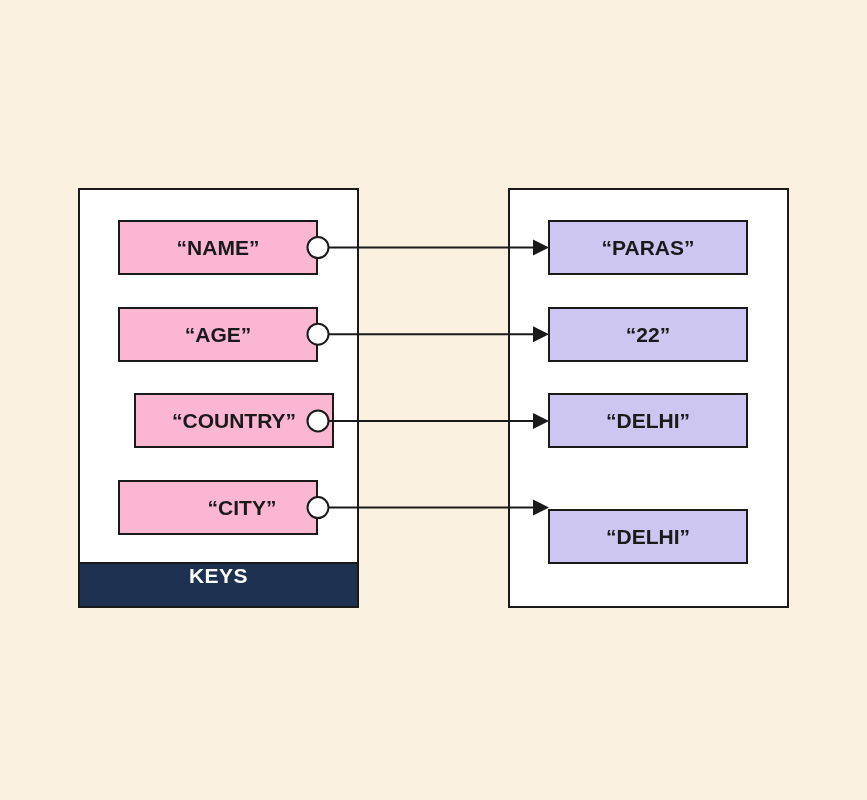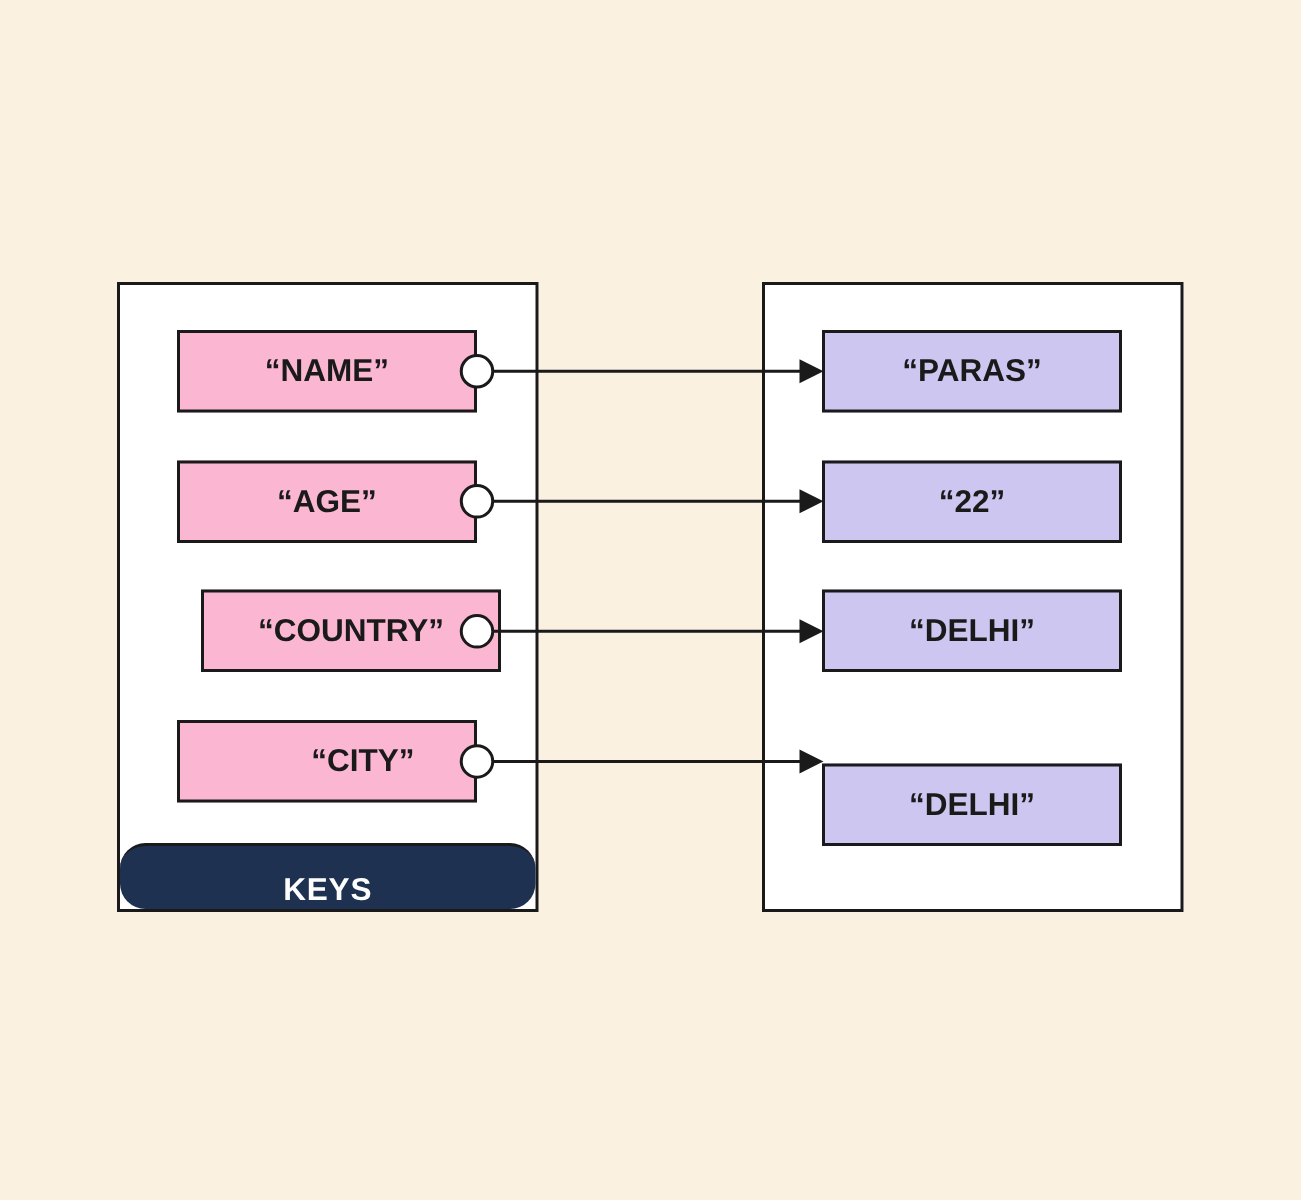--- a/index.html
+++ b/index.html
@@ -29,23 +29,22 @@
   .values-panel { left: 508px; }
   .panel-body {
     position: relative;
     flex: 1;
   }
   .panel-footer {
     height: 42px;
     border-top: 2px solid #1A1A1A;
     background: #1E3151;
     display: flex;
-    align-items: flex-end;
+    align-items: flex-start;
     justify-content: center;
-    border-radius: 17px;
   }
   .panel-footer span {
     color: #FDFDFD;
     font-size: 21px;
     font-weight: bold;
     letter-spacing: 0.5px;
   }
   .item-box {
     position: absolute;
     left: 38px;

